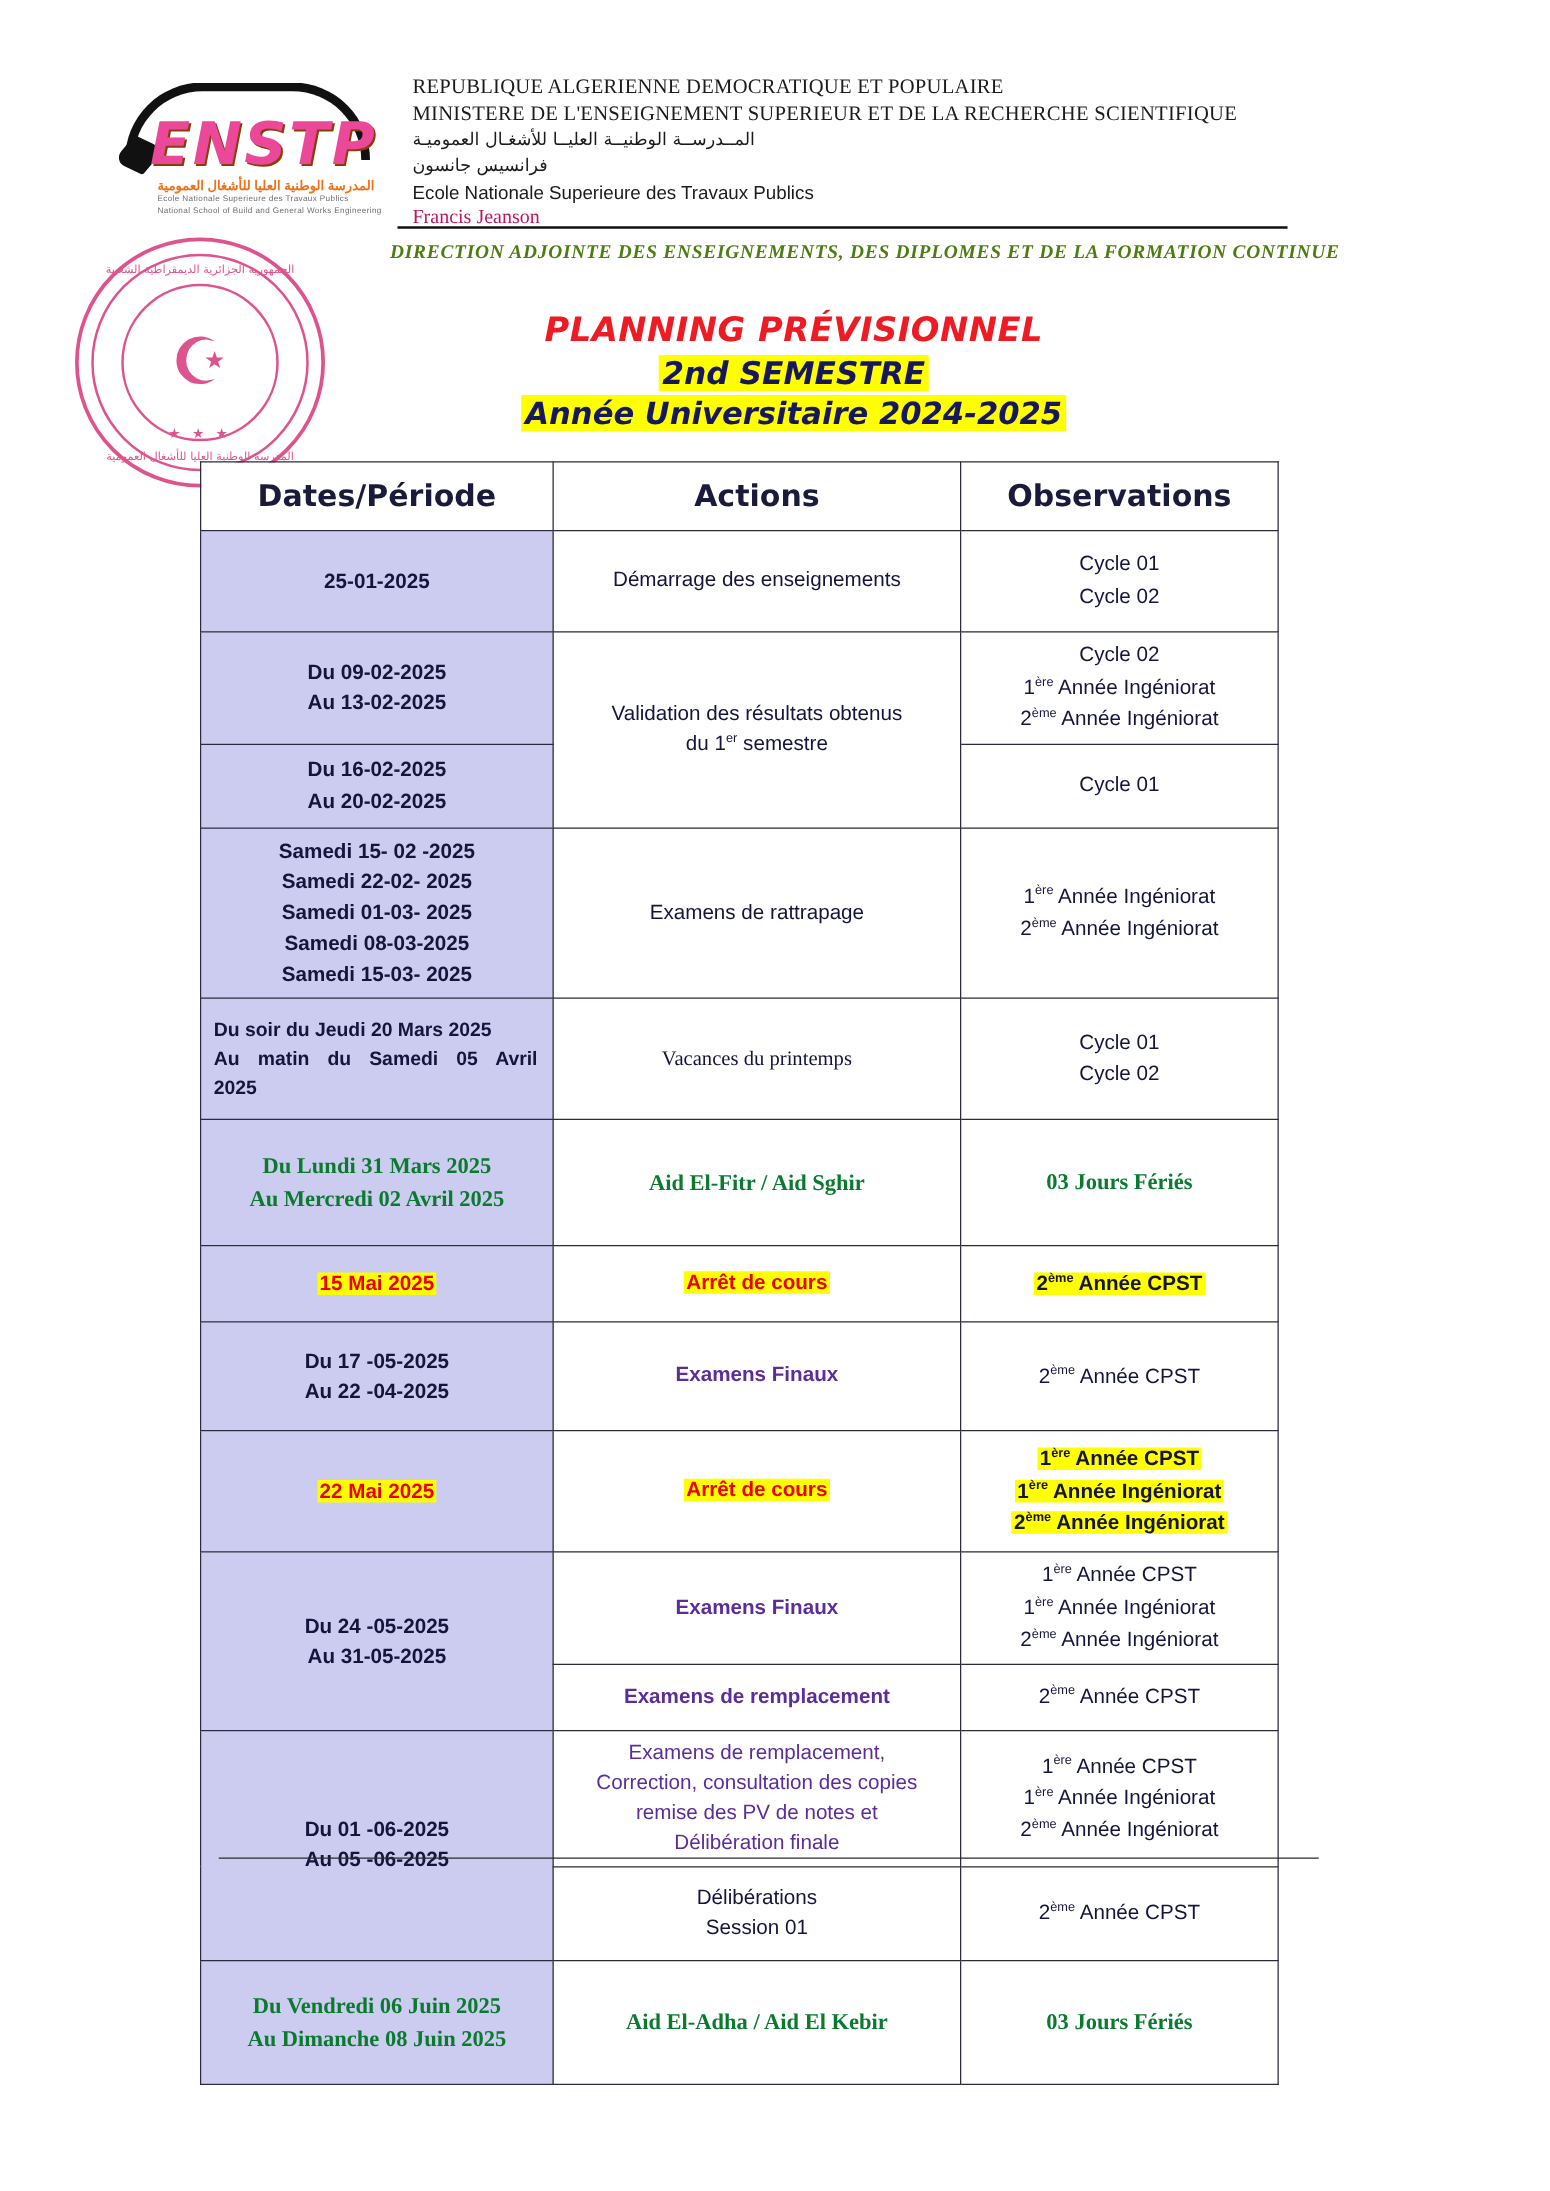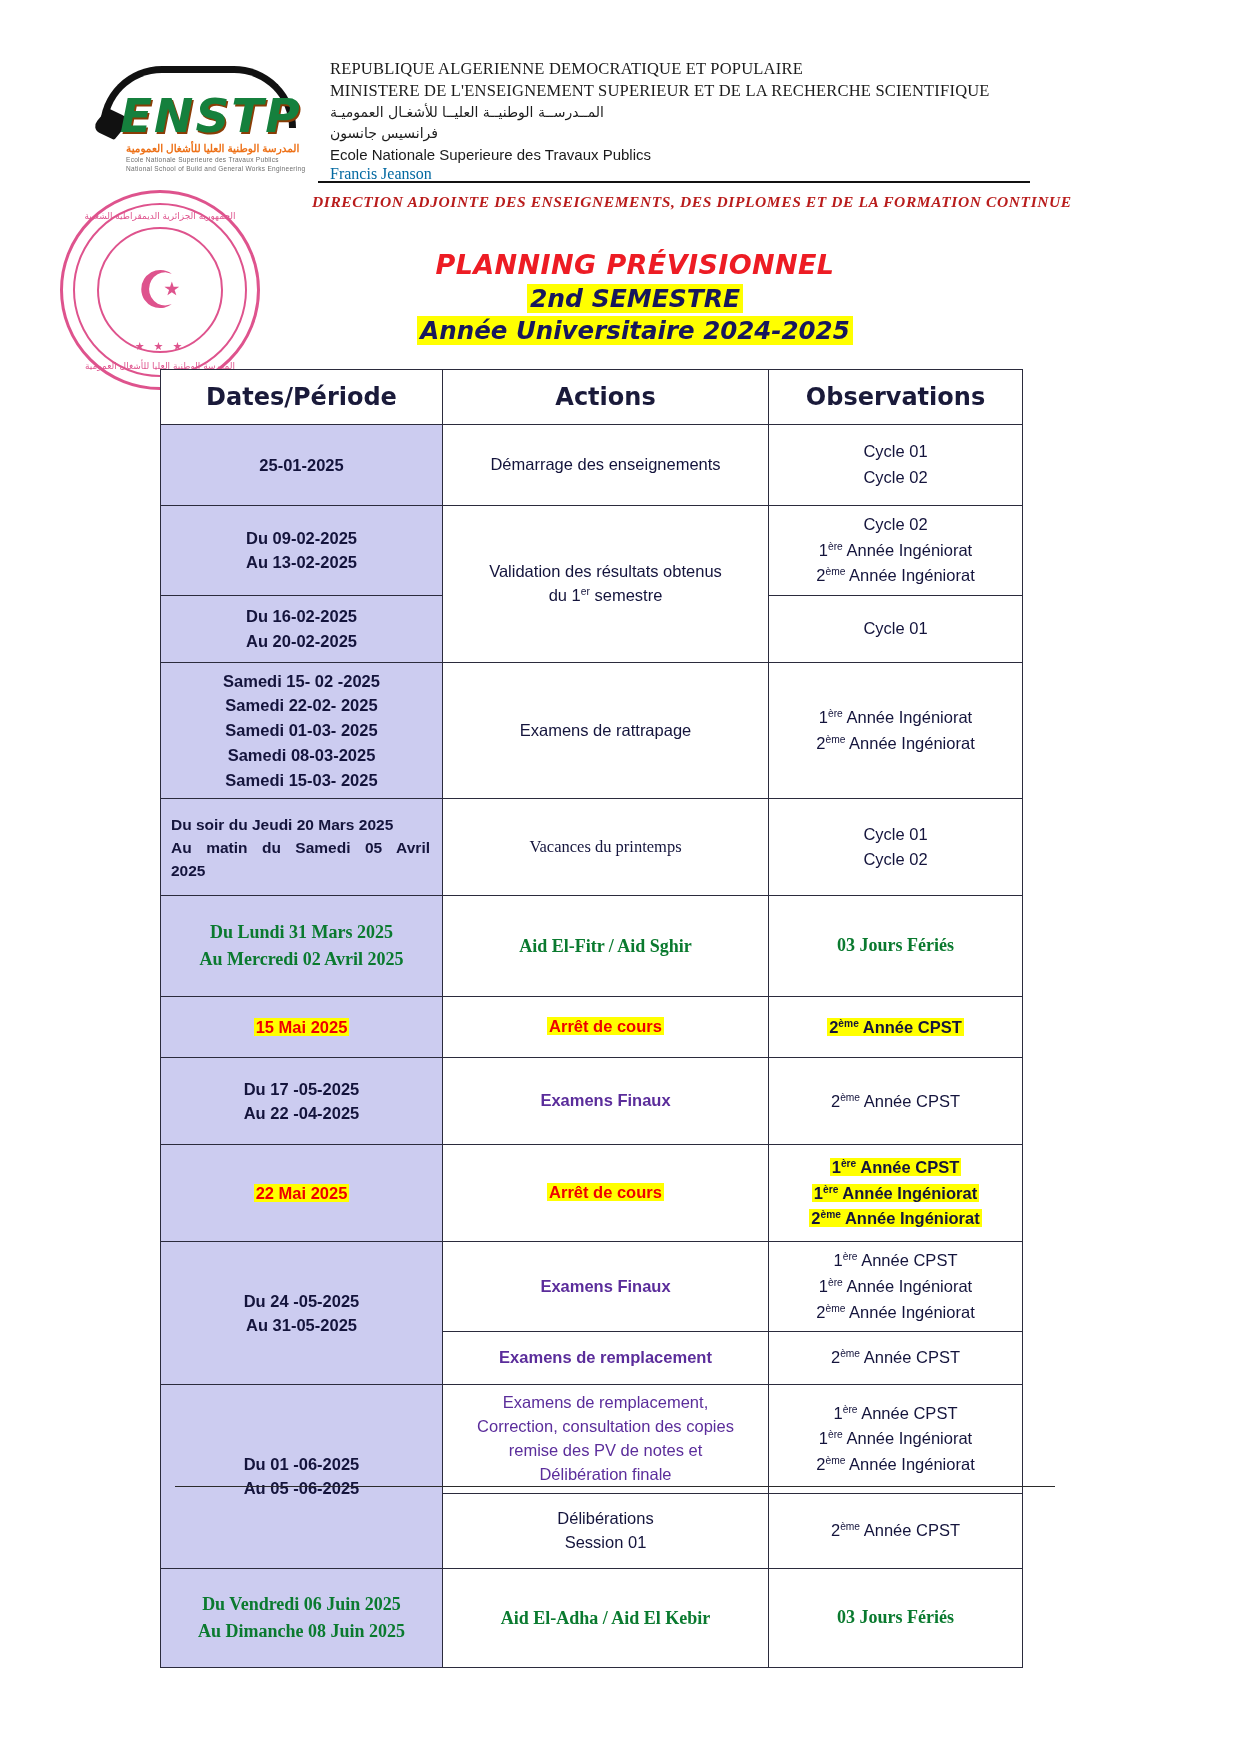--- a/index.html
+++ b/index.html
@@ -60,21 +60,21 @@
   }
   .logo-text {
     position: absolute;
     left: 28px;
     top: 26px;
     font-family: "DejaVu Sans", sans-serif;
     font-weight: bold;
     font-style: italic;
     font-size: 47px;
     letter-spacing: 2px;
-    color: #15803d;
+    color: #ec4899;
     text-shadow: 1.5px 1.5px 0 #8a3d06;
     line-height: 1;
   }
   .logo-ar {
     position: absolute;
     left: 34px;
     top: 76px;
     font-size: 10.5px;
     font-weight: bold;
     color: #ee7219;
@@ -116,21 +116,21 @@
   }
   .ht-line3 {
     font-family: "Liberation Sans", sans-serif;
     font-size: 15px;
     color: #1b1b1b;
     margin-top: 2px;
   }
   .ht-line4 {
     font-family: "Liberation Serif", serif;
     font-size: 16px;
-    color: #0369a1;
+    color: #be185d;
     margin-top: 2px;
   }
 
   .hrule {
     position: absolute;
     left: 318px;
     top: 181px;
     width: 712px;
     height: 2px;
     background: #111111;
@@ -140,21 +140,21 @@
     position: absolute;
     left: 312px;
     top: 193px;
     width: 730px;
     text-align: center;
     font-family: "Liberation Serif", serif;
     font-style: italic;
     font-weight: bold;
     font-size: 15.5px;
     letter-spacing: .6px;
-    color: #b91c1c;
+    color: #4d7c0f;
     white-space: nowrap;
   }
 
   
   .stamp {
     position: absolute;
     left: 60px;
     top: 190px;
     width: 200px;
     height: 200px;

